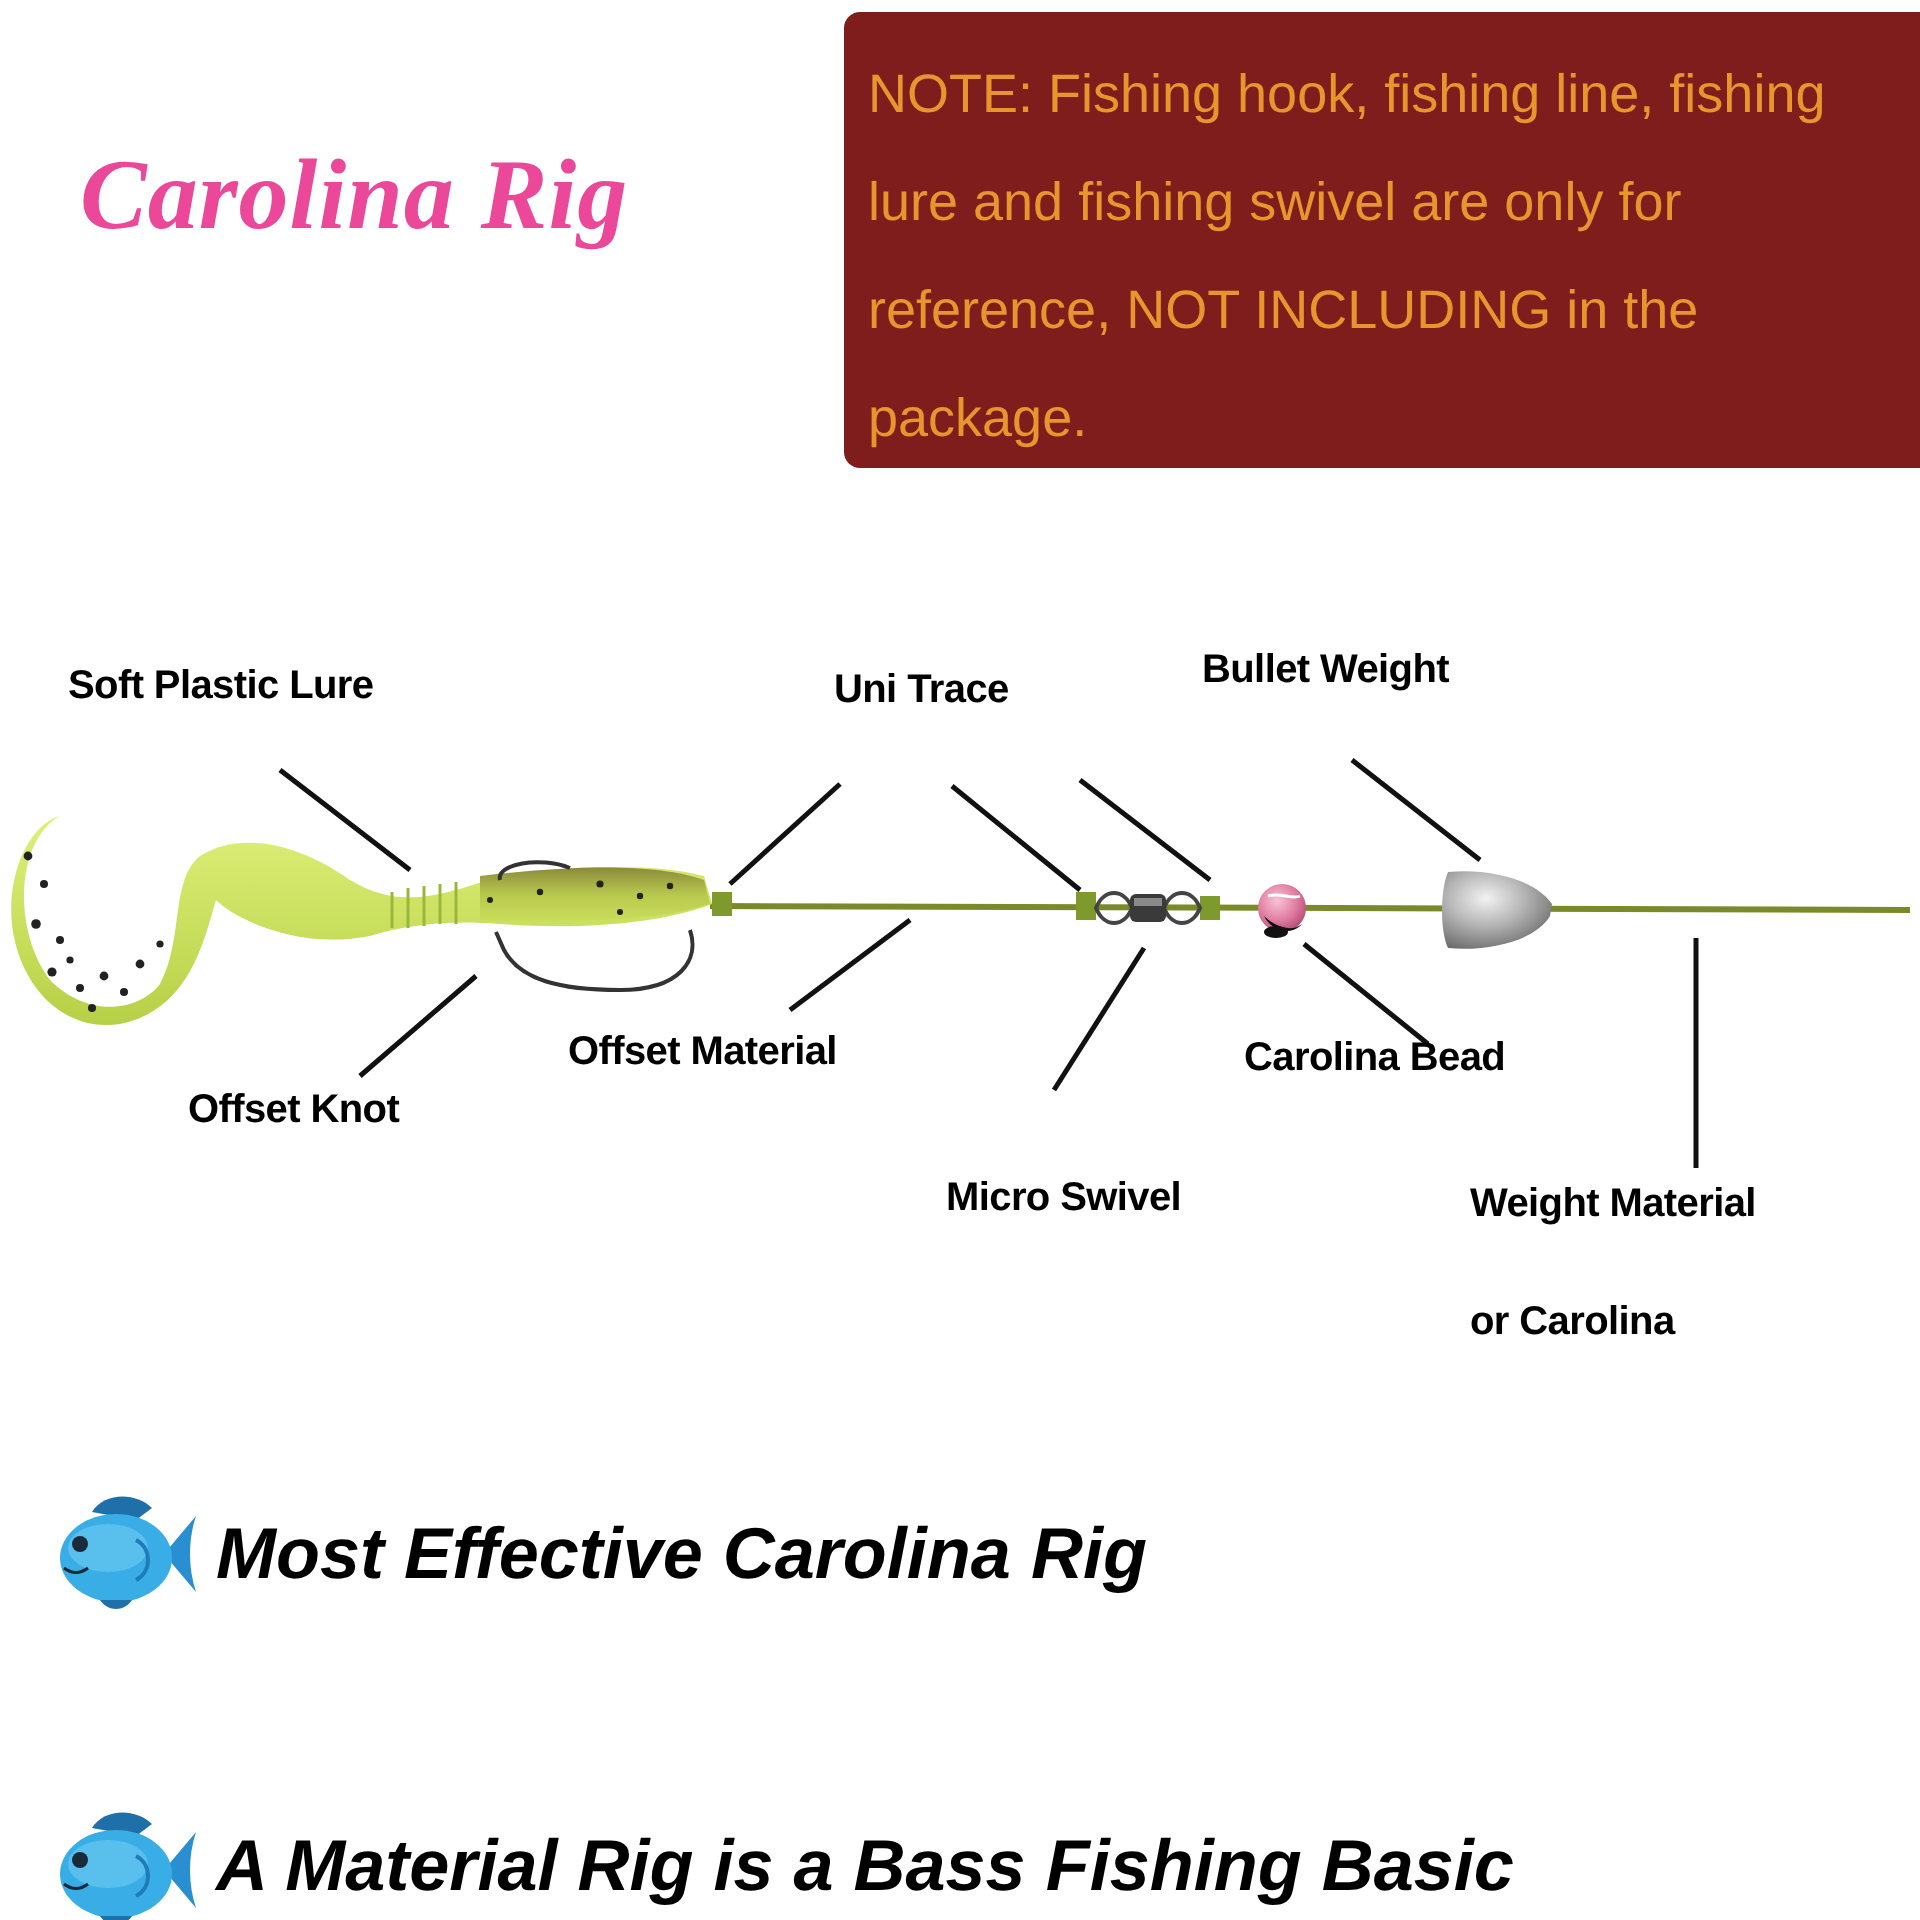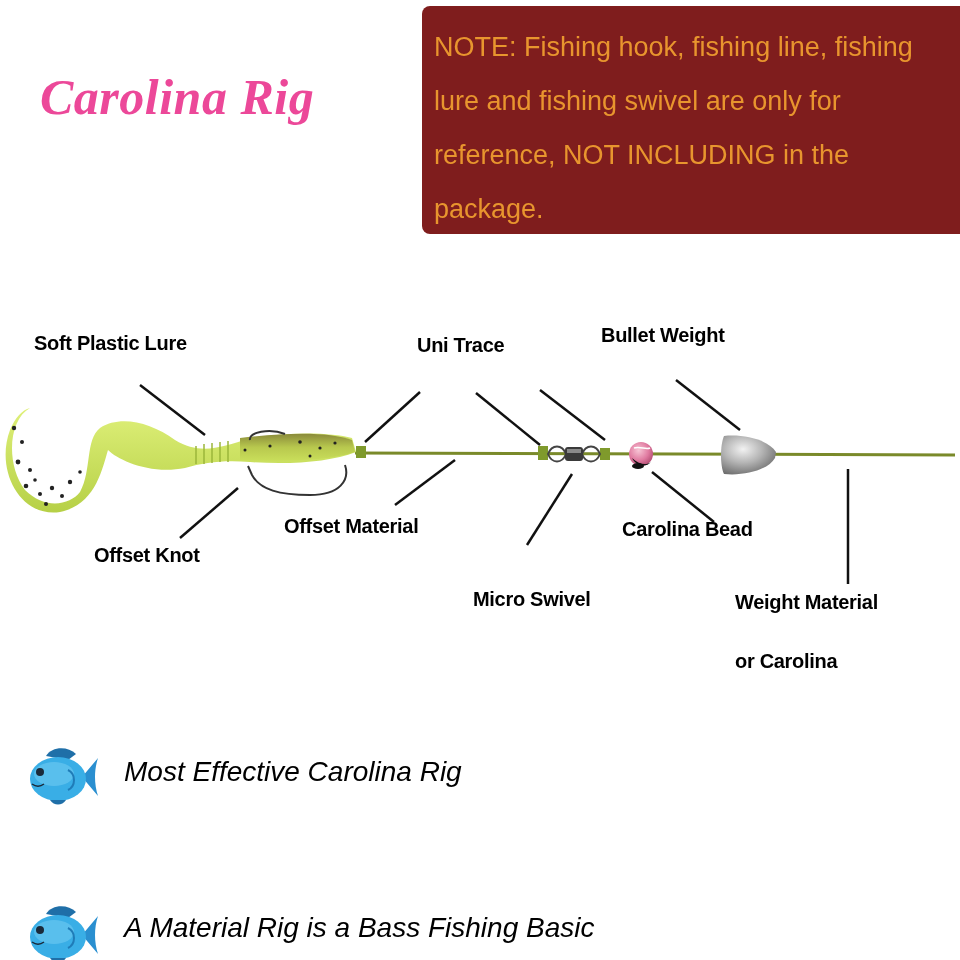--- a/index.html
+++ b/index.html
@@ -3,21 +3,21 @@
 <meta charset="utf-8">
 <style>
   html, body { margin:0; padding:0; background:#fff; }
   body { width:960px; height:960px; position:relative; overflow:hidden; font-family:"Liberation Sans", sans-serif; }
   .title { position:absolute; left:40px; top:68px; font-family:"Liberation Serif", serif; font-style:italic; font-weight:bold; font-size:50px; color:#ec4899; letter-spacing:0.5px; }
   .note { position:absolute; left:422px; top:6px; width:568px; height:228px; background:#7f1d1d; border-radius:8px; }
   .note p { margin:0; position:absolute; left:12px; top:14px; width:500px; color:#e8952e; font-size:27px; line-height:54px; }
   .lbl { position:absolute; font-weight:bold; font-size:20px; color:#000; white-space:nowrap; letter-spacing:-0.3px;text-align:right; }
   svg.diagram { position:absolute; left:0; top:0; }
   .bullet { position:absolute; left:24px; width:76px; height:66px; }
-  .bl-text { position:absolute; left:124px; font-style:italic; font-weight:normal; font-size:28px; color:#000; white-space:nowrap; }
+  .bl-text { position:absolute; left:108px; font-style:italic; font-weight:bold; font-size:36px; color:#000; white-space:nowrap; }
 </style>
 </head>
 <body>
 
 <div class="title">Carolina Rig</div>
 
 <div class="note">
   <p>NOTE: Fishing hook, fishing line, fishing lure and fishing swivel are only for reference, NOT INCLUDING in the package.</p>
 </div>
 

